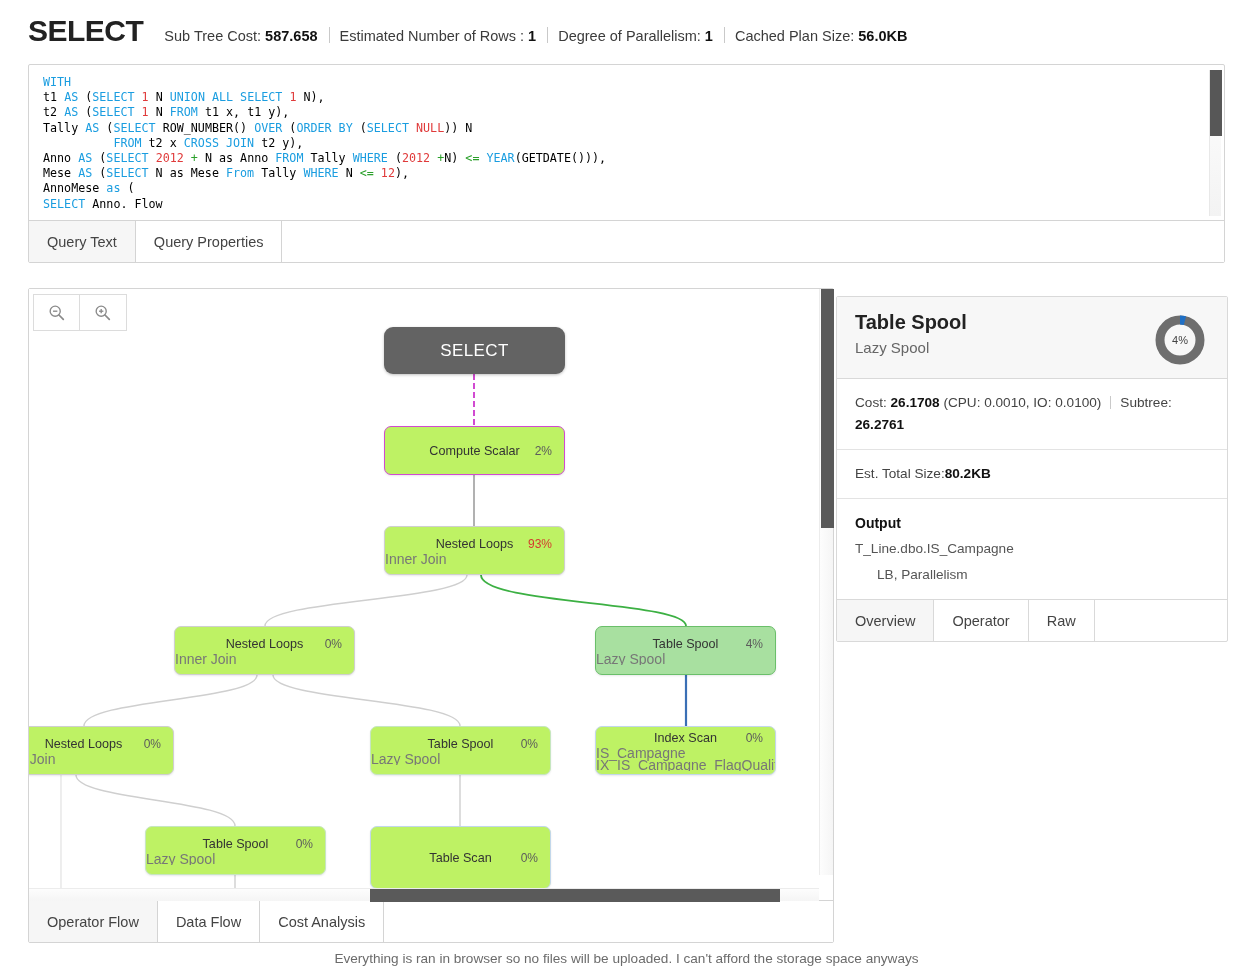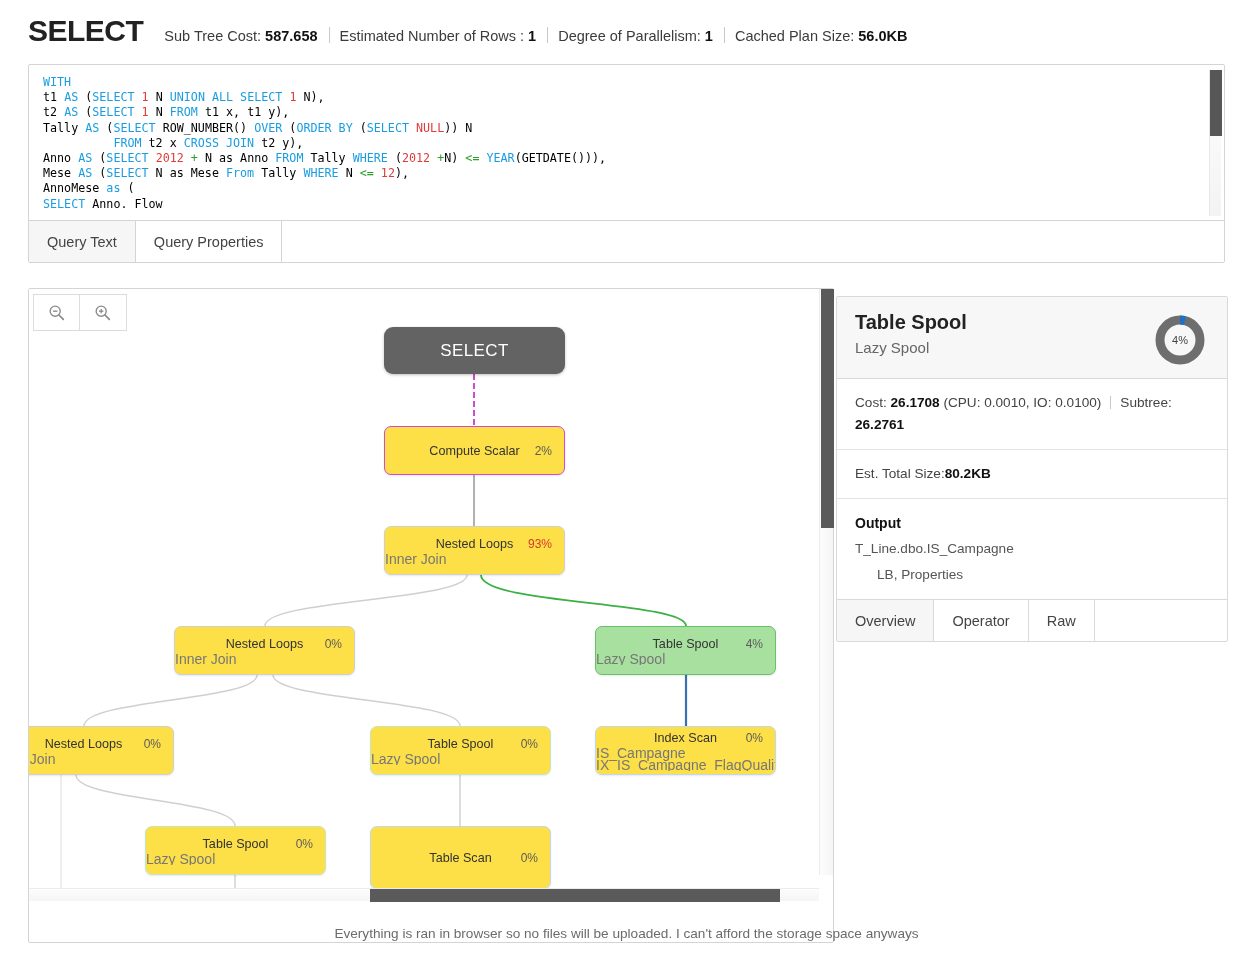--- a/index.html
+++ b/index.html
@@ -158,21 +158,21 @@
   }
   .plan-hthumb {
     position: absolute; left: 341px; top: 0;
     width: 410px; height: 13px; background: #5a5a5a;
   }
 
   
   svg.edges { position: absolute; left: 0; top: 0; }
   .node {
     position: absolute;
-    background: #fde047;
+    background: #bef264;
     border: 1.6px solid #cfcfcf;
     border-radius: 7px;
     box-shadow: 0 1px 2px rgba(0,0,0,0.09);
     display: flex;
     flex-direction: column;
     justify-content: center;
     z-index: 3;
   }
   .node .row1 {
     display: flex; align-items: baseline; justify-content: center;
@@ -249,21 +249,21 @@
   }
   .det-out-title { font-weight: bold; color: #111; font-size: 14px; }
   .det-out-line { font-size: 13.6px; color: #555; margin-top: 4px; }
   .det-out-line.indent { padding-left: 22px; }
   .det-tabs { display: flex; border-top: 0; }
   .det-tabs .tab { border-right: 1px solid #d9d9d9; height: 41px; }
 
   
   .footer {
     position: absolute;
-    left: 0; right: 0; top: 926px;
+    left: 0; right: 0; top: 951px;
     text-align: center;
     font-size: 13.6px;
     color: #6b6b6b;
   }
 </style>
 </head>
 <body>
 
 <div class="header">
   <span class="header-title">SELECT</span>
@@ -418,20 +418,26 @@
       </div>
   </div>
 
   <div class="plan-vtrack">
     <div class="plan-vthumb"></div>
   </div>
   <div class="plan-htrack">
     <div class="plan-hthumb"></div>
   </div>
 
+  <div class="tabstrip">
+    <div class="tab active">Operator Flow</div>
+    <div class="tab">Data Flow</div>
+    <div class="tab">Cost Analysis</div>
+    <div class="tab-filler"></div>
+  </div>
 </div>
 
 <div class="details">
   <div class="det-head">
     <div class="det-title">Table Spool</div>
     <div class="det-sub">Lazy Spool</div>
     <div class="donut">
       <svg width="54" height="54" viewBox="0 0 54 54">
         <circle cx="27" cy="27" r="20" fill="none" stroke="#6e6e6e" stroke-width="9"></circle>
         <circle id="donut-arc" cx="27" cy="27" r="20" fill="none" stroke="#1f6fc4" stroke-width="9" transform="rotate(-90 27 27)" stroke-dasharray="5.026548245743669 120.63715789784806"></circle>
@@ -446,21 +452,21 @@
 
   <div class="det-row">
     <div>
       <span>Est. Total Size:</span><b>80.2KB</b>
     </div>
   </div>
 
   <div class="det-row" style="border-bottom:1px solid #d9d9d9;">
     <div class="det-out-title">Output</div>
     <div class="det-out-line">T_Line.dbo.IS_Campagne</div>
-    <div class="det-out-line indent">LB, Properties</div>
+    <div class="det-out-line indent">LB, Parallelism</div>
   </div>
 
   <div class="det-tabs">
     <div class="tab active">Overview</div>
     <div class="tab">Operator</div>
     <div class="tab">Raw</div>
     <div class="tab-filler"></div>
   </div>
 </div>
 

